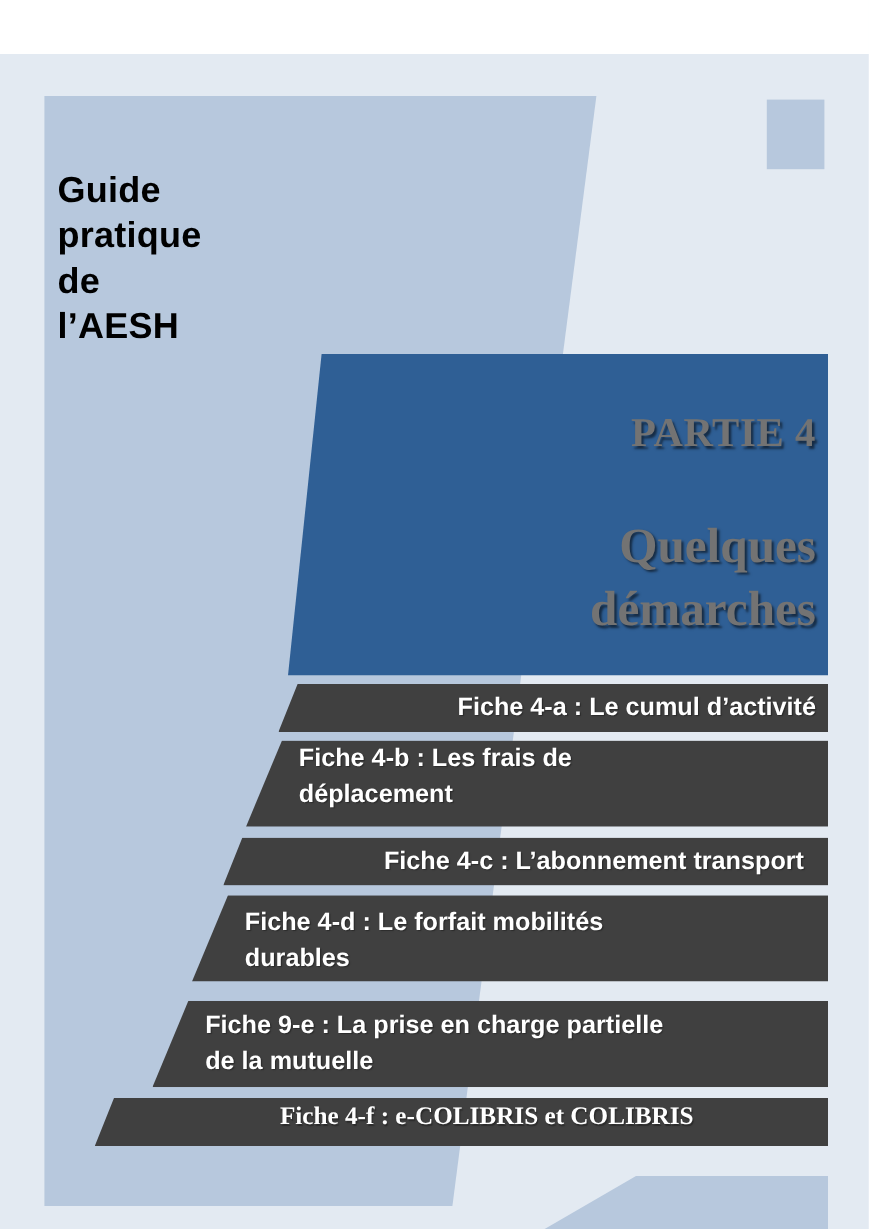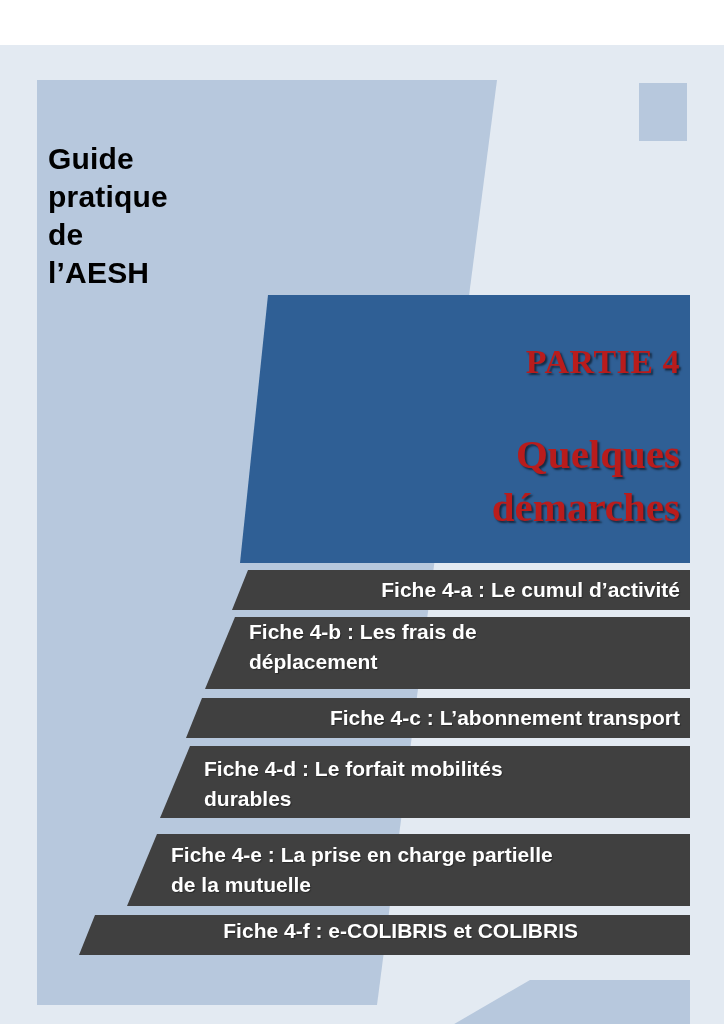--- a/index.html
+++ b/index.html
@@ -60,21 +60,21 @@
     display: block;
   }
   .part-text-wrap {
     position: absolute;
     right: 10px;
     top: 0;
     width: 400px;
     height: 100%;
     text-align: right;
     font-family: "Liberation Serif", serif;
-    color: #b91c1c;
+    color: #737373;
     text-shadow: 2px 2px 2px rgba(0, 0, 0, 0.55);
   }
   .part-label {
     position: absolute;
     right: 0;
     top: 48px;
     width: 100%;
     margin: 0;
     font-size: 34px;
     font-weight: bold;
@@ -159,39 +159,39 @@
 
     <div class="fiche-bar align-left" style="left:205px; top:572px; width:485px; height:72px;
                 clip-path: polygon(30px 0, 485px 0, 485px 72px, 0 72px);
                 padding: 0 6px 12px 44px;">
       <span class="fiche-bar-label">Fiche 4-b : Les frais de
 déplacement</span>
     </div>
 
     <div class="fiche-bar align-right" style="left:186px; top:653px; width:504px; height:40px;
                 clip-path: polygon(16px 0, 504px 0, 504px 40px, 0 40px);
-                padding: 0 6px 0 36px;">
+                padding: 0 16px 0 36px;">
       <span class="fiche-bar-label">Fiche 4-c : L’abonnement transport</span>
     </div>
 
     <div class="fiche-bar align-left" style="left:160px; top:701px; width:530px; height:76px;
                 clip-path: polygon(30px 0, 530px 0, 530px 72px, 0 72px);
                 padding: 0 6px 0 44px; justify-content: flex-end;">
       <span class="fiche-bar-label">Fiche 4-d : Le forfait mobilités
 durables</span>
     </div>
 
     <div class="fiche-bar align-left" style="left:127px; top:789px; width:563px; height:72px;
                 clip-path: polygon(30px 0, 563px 0, 563px 72px, 0 72px);
                 padding: 0 6px 0 44px;">
-      <span class="fiche-bar-label">Fiche 4-e : La prise en charge partielle
+      <span class="fiche-bar-label">Fiche 9-e : La prise en charge partielle
 de la mutuelle</span>
     </div>
 
     <div class="fiche-bar align-right" style="left:79px; top:870px; width:611px; height:40px;
                 clip-path: polygon(16px 0, 611px 0, 611px 40px, 0 40px);
-                padding: 0 108px 8px 36px;">
+                padding: 0 108px 8px 36px; font-family: Liberation Serif, serif;">
       <span class="fiche-bar-label">Fiche 4-f : e-COLIBRIS et COLIBRIS</span>
     </div>
 
   </nav>
 
 </div>
 
 </body></html>

